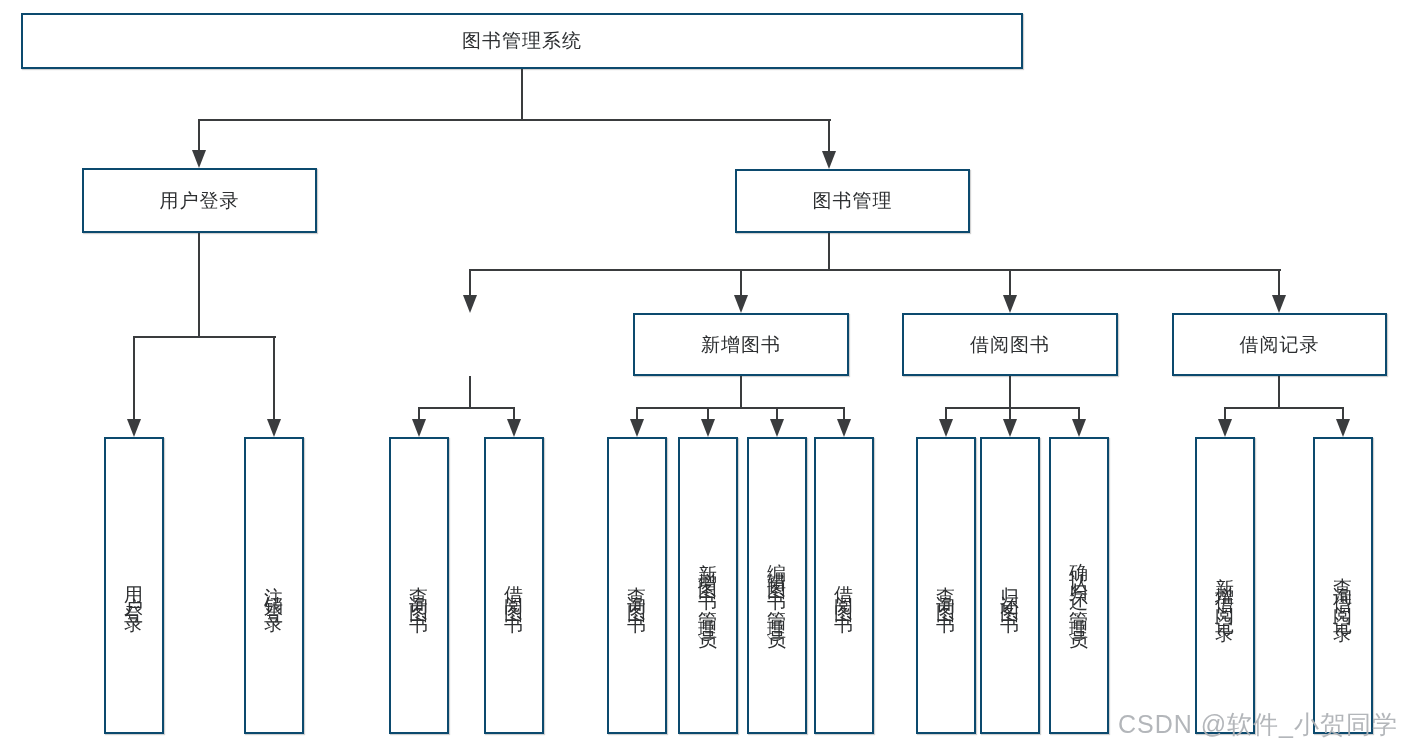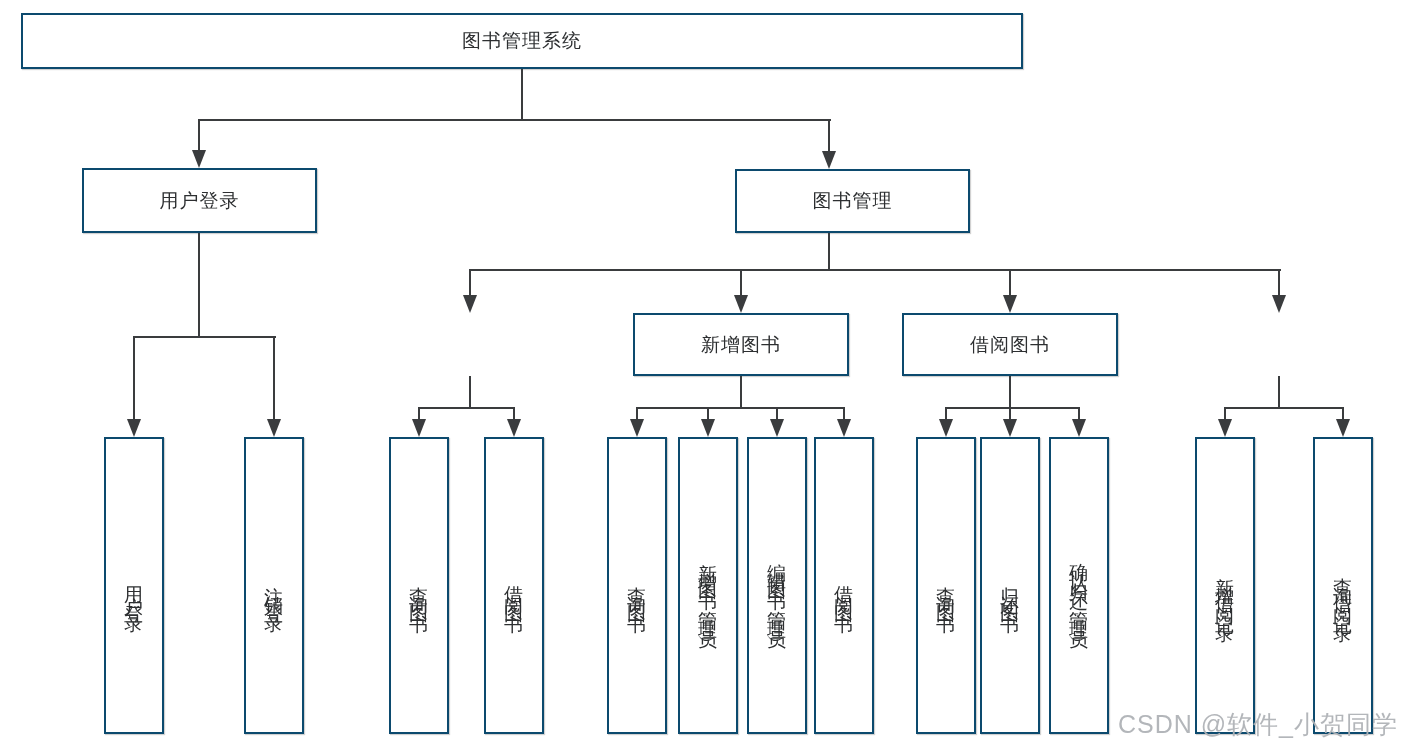--- a/index.html
+++ b/index.html
@@ -70,20 +70,23 @@
   <div class="vl" style="left:1009px;top:269px;height:28px;"></div>
   <div class="arrow" style="left:1003px;top:295px;"></div>
   <div class="vl" style="left:1278px;top:269px;height:28px;"></div>
   <div class="arrow" style="left:1272px;top:295px;"></div>
 
   <div class="box" style="left:633px;top:313px;width:216px;height:63px;">
     <span class="hlabel">新增图书</span>
   </div>
   <div class="box" style="left:902px;top:313px;width:216px;height:63px;">
     <span class="hlabel">借阅图书</span>
+  </div>
+  <div class="box" style="left:1172px;top:313px;width:215px;height:63px;">
+    <span class="hlabel">借阅记录</span>
   </div>
 
   <div class="vl" style="left:469px;top:376px;height:33px;"></div>
   <div class="hl" style="left:418px;top:407px;width:97px;"></div>
   <div class="vl" style="left:418px;top:407px;height:14px;"></div>
   <div class="arrow" style="left:412px;top:419px;"></div>
   <div class="vl" style="left:513px;top:407px;height:14px;"></div>
   <div class="arrow" style="left:507px;top:419px;"></div>
 
   <div class="vl" style="left:740px;top:376px;height:33px;"></div>

